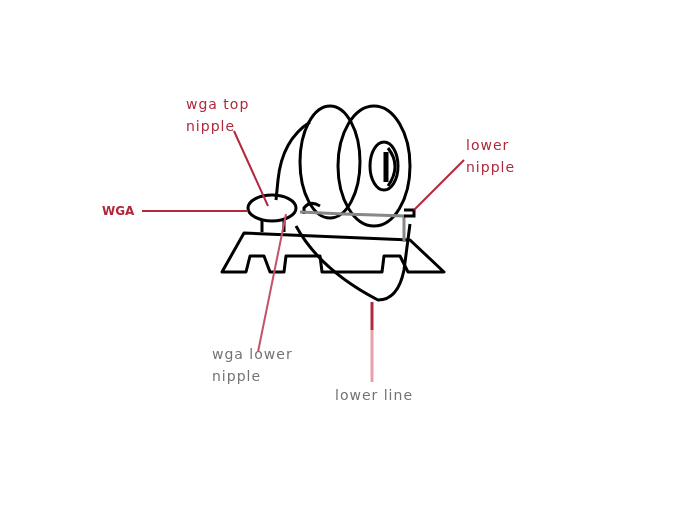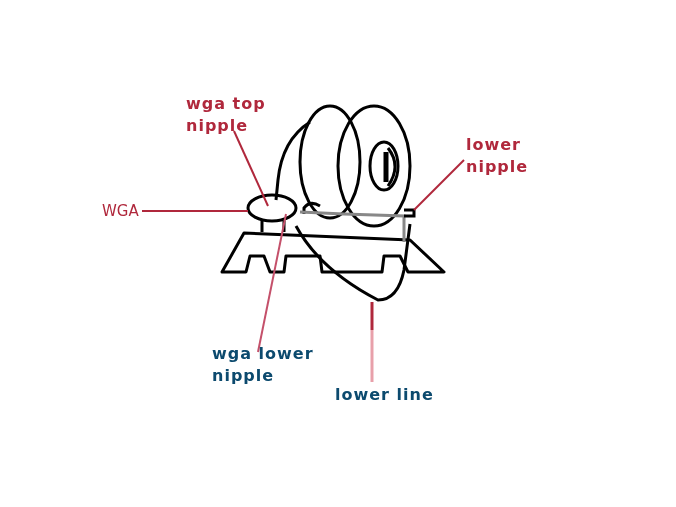--- a/index.html
+++ b/index.html
@@ -1,23 +1,23 @@
 <!DOCTYPE html>
 <html><head>
 <meta charset="utf-8">
 <style>
   html, body { margin: 0; padding: 0; background: #ffffff; }
   body { width: 676px; height: 507px; position: relative; overflow: hidden;
          font-family: "DejaVu Sans", sans-serif; }
   #canvas { position: absolute; left: 0; top: 0; }
-  .label { position: absolute; font-weight: bold; font-size: 16px; letter-spacing: 1px;
+  .label { position: absolute; font-weight: normal; font-size: 14px; letter-spacing: 1px;
            white-space: nowrap; line-height: 22px; }
   .dark { color: #b0283c; }
-  .light { color: #0c4a6e; }
-  .wga { font-size: 15px; letter-spacing: 0; font-weight: normal; }
+  .light { color: #737373; }
+  .wga { font-size: 12px; letter-spacing: 0; font-weight: bold; }
 </style>
 </head>
 <body>
 
 <svg id="canvas" width="676" height="507" viewBox="0 0 676 507" xmlns="http://www.w3.org/2000/svg">
 
   <g fill="none" stroke="#000" stroke-width="3" stroke-linejoin="round">
     <path d="M222,272 L244,233 L410,240 L444,272 L408,272 L400,256 L384,256 L382,272 L322,272 L320,256 L286,256 L284,272 L270,272 L264,256 L250,256 L246,272 Z"></path>
   </g>
 

